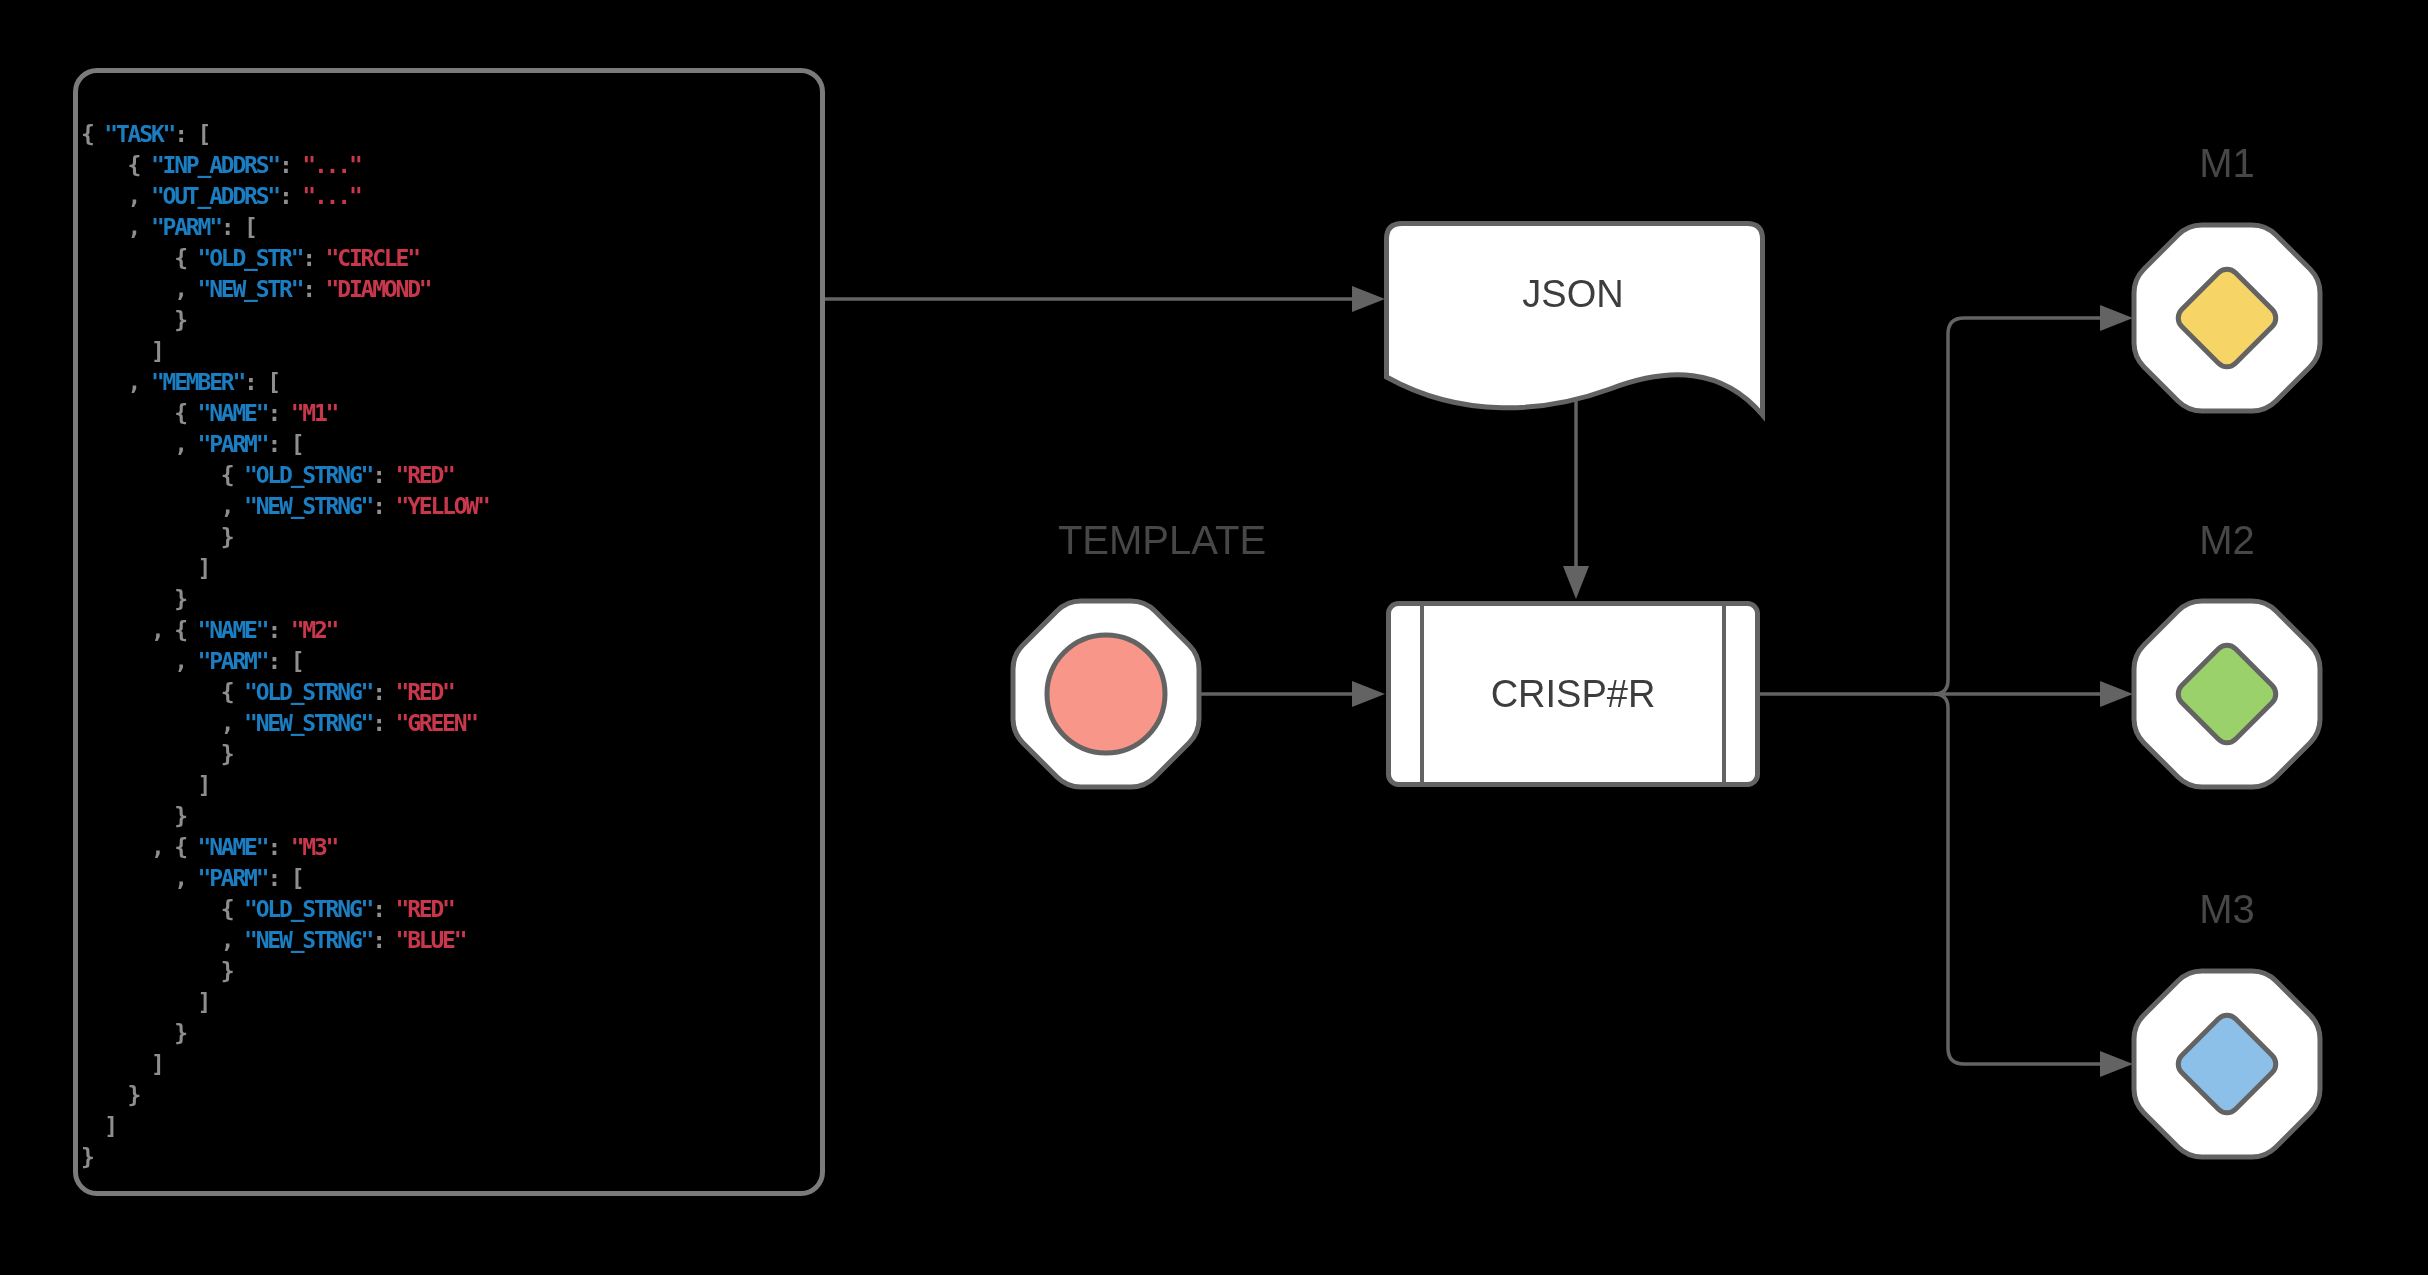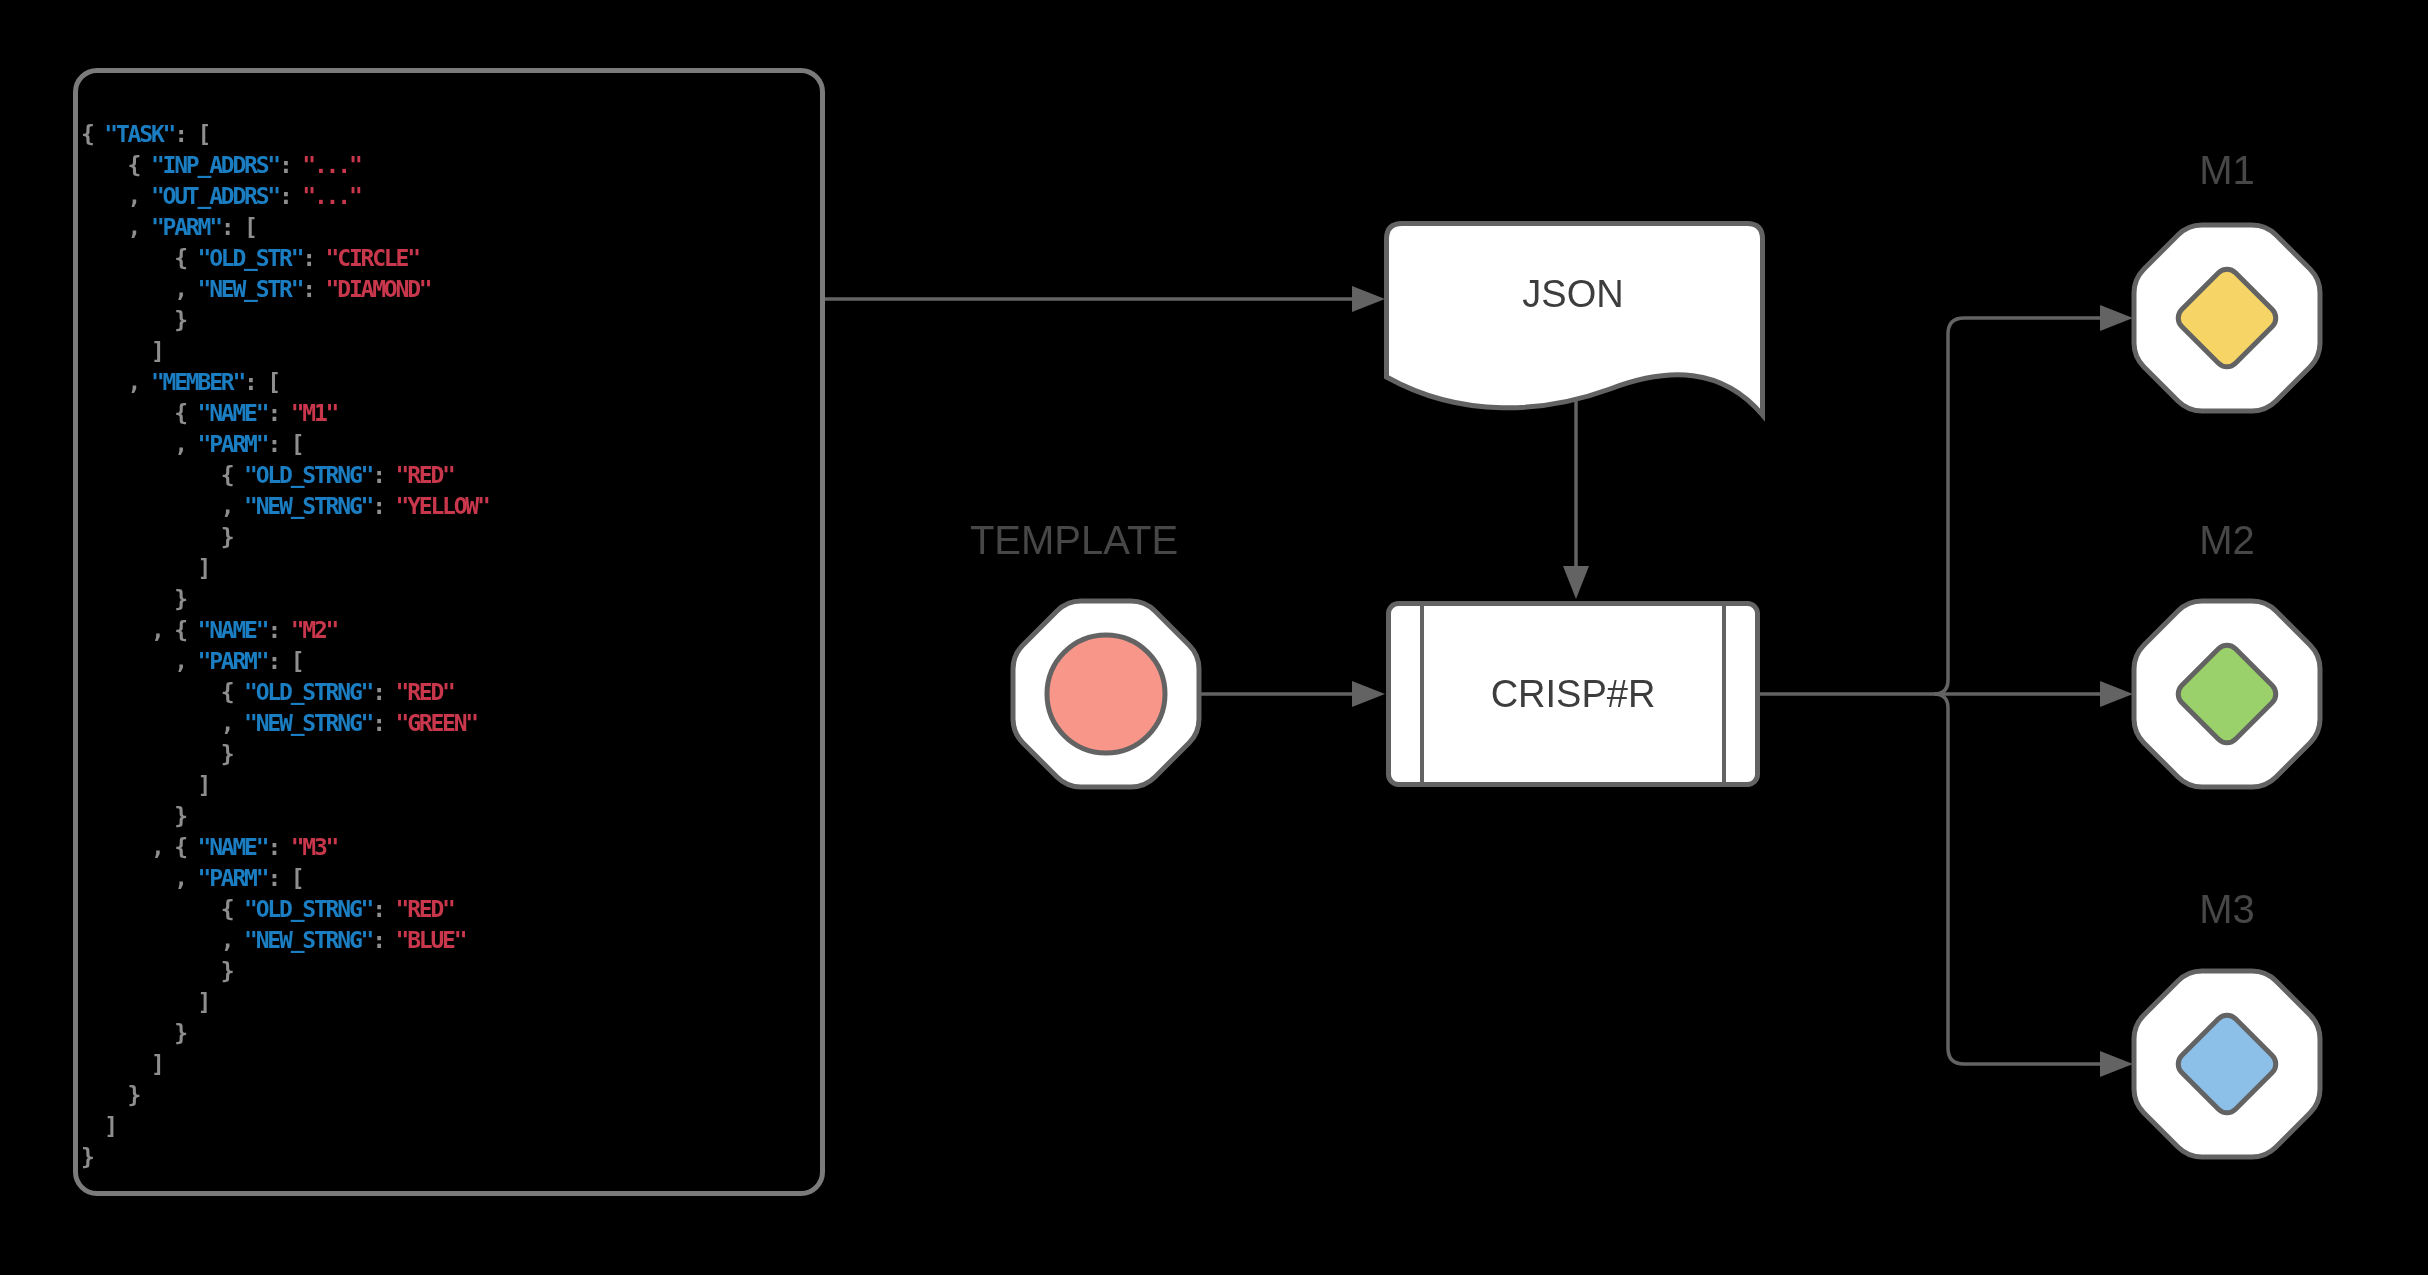--- a/index.html
+++ b/index.html
@@ -48,36 +48,36 @@
     </g>
   </svg>
 
   <svg class="shape-svg" style="left:1384px;top:221px" width="381" height="200">
     <path d="M18,2.5 L363,2.5 Q378.5,2.5 378.5,18 L378.5,194
              C338,146 284,146 226,168 C160,192 78,198 2.5,156
              L2.5,18 Q2.5,2.5 18,2.5 Z" fill="#ffffff" stroke="#636363" stroke-width="5"></path>
     <text class="shape-text" x="189" y="73" text-anchor="middle" dominant-baseline="central">JSON</text>
   </svg>
 
-  <div class="diagram-label" style="left:954px;top:516px">TEMPLATE</div>
+  <div class="diagram-label" style="left:1042px;top:516px">TEMPLATE</div>
   <svg class="shape-svg" style="left:1013px;top:601px" width="186" height="186">
     <path d="M68,0 L118,0 Q132,0 142,10 L176,44 Q186,54 186,68 L186,118 Q186,132 176,142
              L142,176 Q132,186 118,186 L68,186 Q54,186 44,176 L10,142 Q0,132 0,118
              L0,68 Q0,54 10,44 L44,10 Q54,0 68,0 Z" fill="#ffffff" stroke="#636363" stroke-width="5"></path>
     <circle cx="93" cy="93" r="59" stroke="#636363" stroke-width="5" fill="#F8968A"></circle>
   </svg>
 
   <svg class="shape-svg" style="left:1386px;top:601px" width="374" height="186">
     <rect x="2.5" y="2.5" width="369" height="181" rx="10" fill="#ffffff" stroke="#636363" stroke-width="5"></rect>
     <line x1="36" y1="3" x2="36" y2="183" stroke="#636363" stroke-width="4"></line>
     <line x1="338" y1="3" x2="338" y2="183" stroke="#636363" stroke-width="4"></line>
     <text class="shape-text" x="187" y="93" text-anchor="middle" dominant-baseline="central">CRISP#R</text>
   </svg>
 
-  <div class="diagram-label" style="left:2107px;top:146px">M1</div>
+  <div class="diagram-label" style="left:2107px;top:139px">M1</div>
   <svg class="shape-svg" style="left:2134px;top:225px" width="186" height="186">
     <path d="M68,0 L118,0 Q132,0 142,10 L176,44 Q186,54 186,68 L186,118 Q186,132 176,142
              L142,176 Q132,186 118,186 L68,186 Q54,186 44,176 L10,142 Q0,132 0,118
              L0,68 Q0,54 10,44 L44,10 Q54,0 68,0 Z" fill="#ffffff" stroke="#636363" stroke-width="5"></path>
     <rect x="55" y="55" width="76" height="76" rx="12" transform="rotate(45 93 93)" stroke="#636363" stroke-width="5" fill="#F6D566"></rect>
   </svg>
 
   <div class="diagram-label" style="left:2107px;top:516px">M2</div>
   <svg class="shape-svg" style="left:2134px;top:601px" width="186" height="186">
     <path d="M68,0 L118,0 Q132,0 142,10 L176,44 Q186,54 186,68 L186,118 Q186,132 176,142

